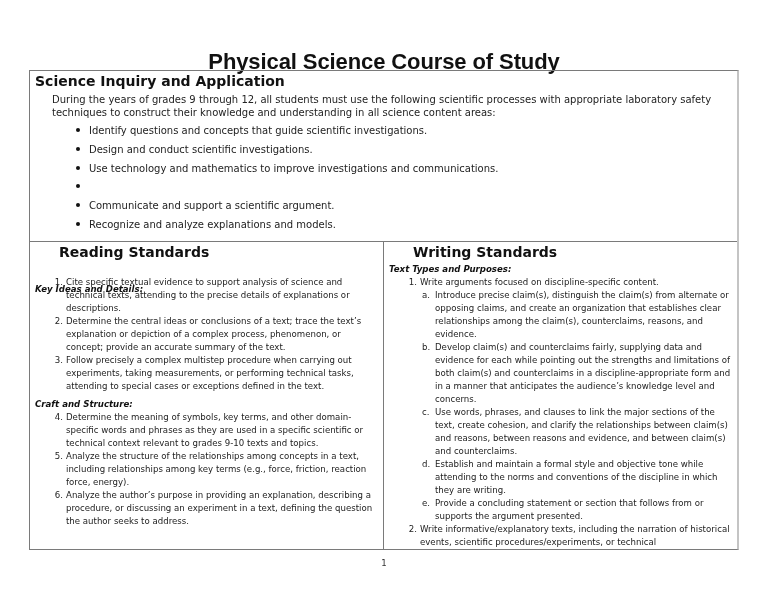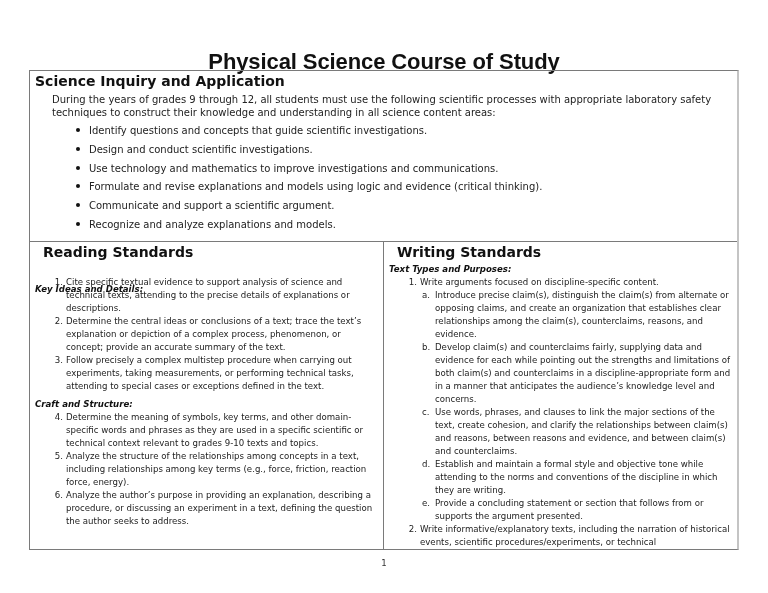--- a/index.html
+++ b/index.html
@@ -35,21 +35,21 @@
       position: relative; font-family: "DejaVu Sans", sans-serif; font-size: 10px;
       height: 18.8px; line-height: 13px; padding-left: 13px; color: #222; white-space: nowrap;
     }
     .bullets li .dot {
       position: absolute; left: 0; top: 4px; width: 4px; height: 4px; border-radius: 50%; background: #111;
     }
 
     .col { position: absolute; top: 171px; height: 308px; }
     .col.left { left: 0; width: 354px; border-right: 1px solid #7a7a7a; }
     .col.right { left: 354px; width: 354px; }
-    .col .section-head { position: absolute; left: 5px; top: 2px; padding-left: 8px; }
+    .col .section-head { position: absolute; left: 21px; top: 2px; padding-left: 8px; }
     .col .sub-head {
       position: absolute; font-family: "DejaVu Sans", sans-serif; font-weight: bold; font-style: italic;
       font-size: 8.6px; color: #111;
     }
     .list { position: absolute; list-style: none; }
     .list li {
       position: relative; font-family: "DejaVu Sans", sans-serif; font-size: 8.6px; line-height: 13px; color: #222;
     }
     .list li .num { position: absolute; left: -15px; top: 0; width: 12px; text-align: right; }
     .list li .letter { position: absolute; left: -13px; top: 0; }
@@ -66,21 +66,21 @@
 
 <div class="frame">
 
   <div class="inquiry">
     <div class="section-head">Science Inquiry and Application</div>
     <div class="intro">During the years of grades 9 through 12, all students must use the following scientific processes with appropriate laboratory safety techniques to construct their knowledge and understanding in all science content areas:</div>
     <ul class="bullets">
       <li><span class="dot"></span><span>Identify questions and concepts that guide scientific investigations.</span></li>
       <li><span class="dot"></span><span>Design and conduct scientific investigations.</span></li>
       <li><span class="dot"></span><span>Use technology and mathematics to improve investigations and communications.</span></li>
-      <li><span class="dot"></span><span>Formulate and revise explanations and models using logic and evidence (critical thinking).</span></li>
+      <li><span class="dot"></span></li>
       <li><span class="dot"></span><span>Communicate and support a scientific argument.</span></li>
       <li><span class="dot"></span><span>Recognize and analyze explanations and models.</span></li>
     </ul>
   </div>
 
   <div class="col left">
     <div class="section-head">Reading Standards</div>
 
     <div class="sub-head" style="left:5px; top:22px;margin-top:20px;">Key Ideas and Details:</div>
     <ol class="list" style="left:36px; top:34px; width:310px;">

